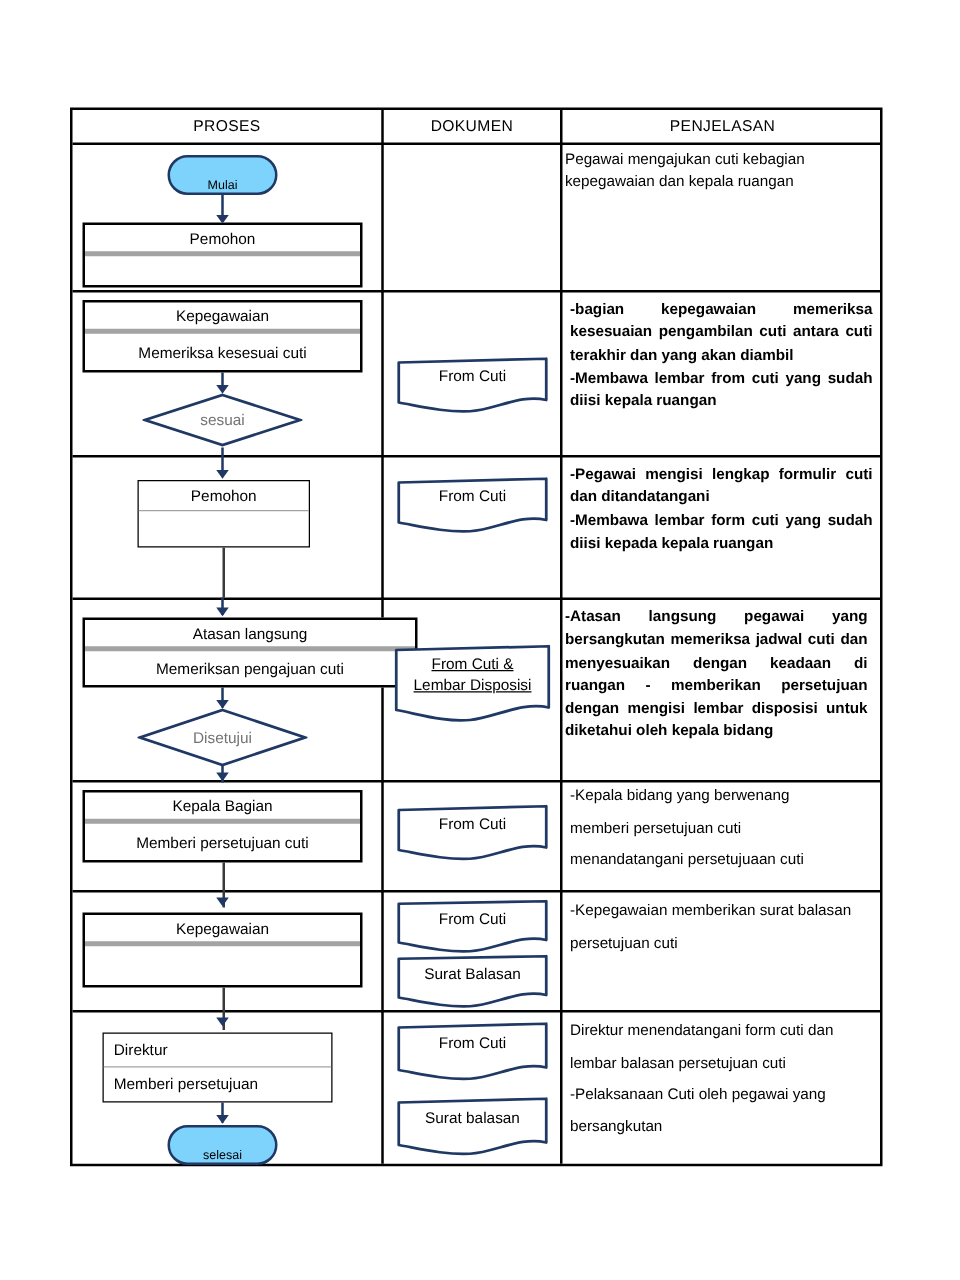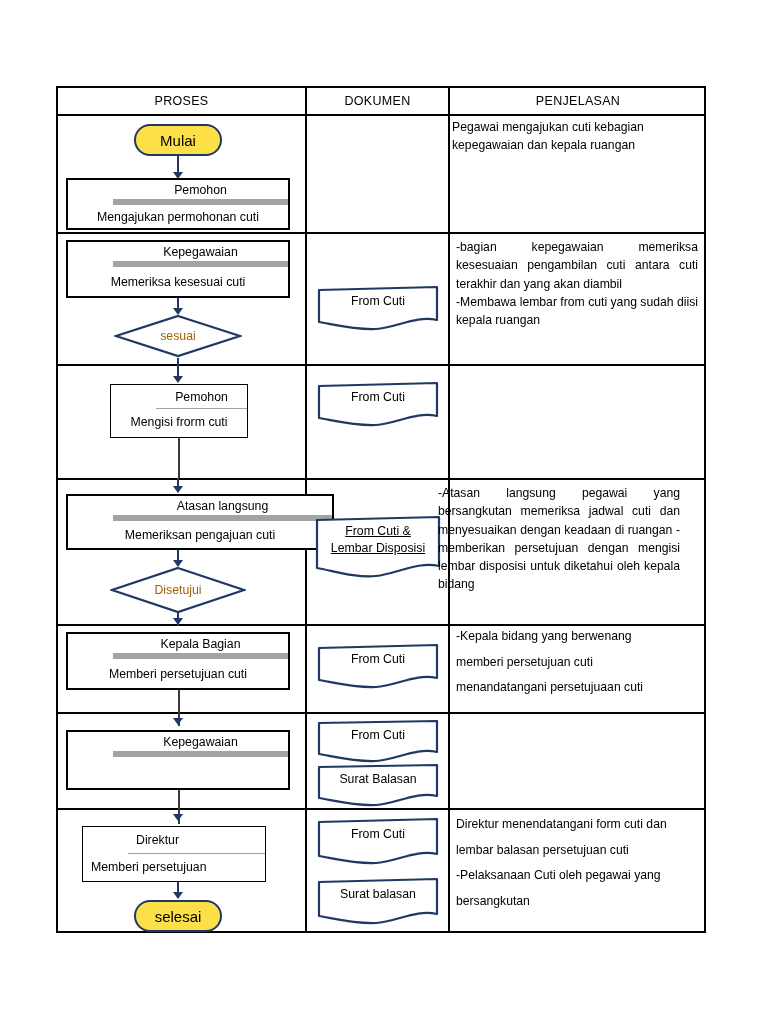--- a/index.html
+++ b/index.html
@@ -81,55 +81,54 @@
     font-size: 12.3px;
     color: #000;
     display: flex;
     align-items: center;
     justify-content: center;
     box-sizing: border-box;
     padding: 0 4px;
   }
   .proc-head {
     height: 25px;
-    border-bottom: 6px solid #a3a3a3;
-    margin-left: 45px;
+    border-bottom: 4px solid #a3a3a3;
   }
   .proc-body {
     height: 100%;
   }
   .proc-box.align-left .proc-head,
   .proc-box.align-left .proc-body {
     justify-content: flex-start;
     padding-left: 8px;
   }
   .proc-box.thin { border-width: 1.5px; }
   .proc-box.thin .proc-head { border-bottom-width: 1.5px; }
 
   
   .terminator {
     border: 2px solid #1F3864;
     border-radius: 16px;
-    background: #fde047;
+    background: #7dd3fc;
     display: flex;
-    align-items: center;
+    align-items: flex-end;
     justify-content: center;
-    font-size: 15px;
+    font-size: 10px;
   }
 
   
   .decision svg { display: block; }
   .decision .dec-label {
     position: absolute;
     left: 0; right: 0; top: 0; bottom: 0;
     display: flex;
     align-items: center;
     justify-content: center;
     font-size: 12.3px;
-    color: #a16207;
+    color: #737373;
     text-align: right;
   }
 
   
   .doc svg { display: block; }
   .doc .doc-label {
     position: absolute;
     left: 0; right: 0;
     top: 0;
     height: 74%;
@@ -160,21 +159,21 @@
 
   
   .expl {
     position: absolute;
     font-size: 12.2px;
     line-height: 1.5;
     color: #000;
     box-sizing: border-box;
     padding: 0 8px 0 6px;
   }
-  .expl.justify { text-align: justify; text-align-last: left; }
+  .expl.justify { text-align: justify; text-align-last: left; font-weight: bold; }
   .expl.loose { line-height: 2.1; }
 </style>
 </head>
 <body>
 
 <div class="page">
 
   <div class="flow-table">
 
     <div class="col-div d1"></div>
@@ -193,21 +192,20 @@
     <div class="row-div" style="top:720px;"></div>
 
     <div class="shape terminator" style="left:76px; top:36px; width:88px; height:32px;">
       <span>Mulai</span>
     </div>
     <div class="conn" style="left:119px; top:68px; height:18px;"></div>
     <div class="arrow-head" style="left:115px; top:84px;"></div>
 
     <div class="shape proc-box" style="left:8px; top:90px; width:224px; height:52px;">
       <div class="proc-head">Pemohon</div>
-      <div class="proc-body" style="height:23px;">Mengajukan permohonan cuti</div>
     </div>
 
     <div class="expl" style="left:388px; top:30px; width:256px;">Pegawai mengajukan cuti kebagian kepegawaian dan kepala ruangan</div>
 
     <div class="shape proc-box" style="left:8px; top:152px; width:224px; height:58px;">
       <div class="proc-head">Kepegawaian</div>
       <div class="proc-body" style="height:29px;border-radius:13px;">Memeriksa kesesuai cuti</div>
     </div>
     <div class="conn" style="left:119px; top:210px; height:14px;"></div>
     <div class="arrow-head" style="left:115px; top:220px;"></div>
@@ -226,31 +224,31 @@
       <span class="doc-label">From Cuti</span>
     </div>
 
     <div class="expl justify" style="left:392px; top:150px; width:256px;">-bagian kepegawaian memeriksa kesesuaian pengambilan cuti antara cuti terakhir dan yang akan diambil<br>-Membawa lembar from cuti yang sudah diisi kepala ruangan</div>
 
     <div class="conn" style="left:119px; top:270px; height:22px;"></div>
     <div class="arrow-head" style="left:115px; top:288px;"></div>
 
     <div class="shape proc-box thin" style="left:52px; top:296px; width:138px; height:54px;">
       <div class="proc-head" style="height:24px;">Pemohon</div>
-      <div class="proc-body" style="height:26px;">Mengisi frorm cuti</div>
     </div>
     <div class="conn black" style="left:120px; top:350px; height:40px;"></div>
 
     <div class="shape doc" style="left:258px; top:292px; width:124px; height:48px;">
       <svg width="124" height="48" viewBox="0 0 124 48">
         <path d="M3,6 L121,3 L121,36 C100,31 80,44 60,45 C40,46 20,41 3,38 Z" fill="#ffffff" stroke="#1F3864" stroke-width="2.2" stroke-linejoin="round"></path>
       </svg>
       <span class="doc-label">From Cuti</span>
     </div>
 
+    <div class="expl justify" style="left:392px; top:282px; width:256px;">-Pegawai mengisi lengkap formulir cuti dan ditandatangani<br>-Membawa lembar form cuti yang sudah diisi kepada kepala ruangan</div>
 
     <div class="conn" style="left:119px; top:390px; height:14px;"></div>
     <div class="arrow-head" style="left:115px; top:398px;"></div>
 
     <div class="shape proc-box" style="left:8px; top:406px; width:268px; height:56px;">
       <div class="proc-head">Atasan langsung</div>
       <div class="proc-body" style="height:27px;">Memeriksan pengajuan cuti</div>
     </div>
     <div class="conn" style="left:119px; top:462px; height:16px;"></div>
     <div class="arrow-head" style="left:115px; top:472px;"></div>
@@ -263,21 +261,21 @@
     </div>
     <div class="conn" style="left:119px; top:524px; height:14px;"></div>
 
     <div class="shape doc" style="left:256px; top:426px; width:128px; height:66px;">
       <svg width="128" height="66" viewBox="0 0 128 66">
         <path d="M3,6 L125,3 L125,52 C104,47 82,60 62,62 C42,64 20,57 3,54 Z" fill="#ffffff" stroke="#1F3864" stroke-width="2.2" stroke-linejoin="round"></path>
       </svg>
       <span class="doc-label" style="height:78%;text-decoration:underline;">From Cuti &amp;<br>Lembar Disposisi</span>
     </div>
 
-    <div class="expl justify" style="left:374px; top:396px; width:256px;">-Atasan langsung pegawai yang bersangkutan memeriksa jadwal cuti dan menyesuaikan dengan keadaan di ruangan - memberikan persetujuan dengan mengisi lembar disposisi untuk diketahui oleh kepala bidang</div>
+    <div class="expl justify" style="left:388px; top:396px; width:256px;">-Atasan langsung pegawai yang bersangkutan memeriksa jadwal cuti dan menyesuaikan dengan keadaan di ruangan - memberikan persetujuan dengan mengisi lembar disposisi untuk diketahui oleh kepala bidang</div>
 
     <div class="arrow-head" style="left:115px; top:530px;"></div>
 
     <div class="shape proc-box" style="left:8px; top:544px; width:224px; height:58px;">
       <div class="proc-head">Kepala Bagian</div>
       <div class="proc-body" style="height:29px;border-radius:12px;">Memberi persetujuan cuti</div>
     </div>
     <div class="conn black" style="left:120px; top:602px; height:36px;"></div>
 
     <div class="shape doc" style="left:258px; top:554px; width:124px; height:48px;">
@@ -302,20 +300,21 @@
       </svg>
       <span class="doc-label">From Cuti</span>
     </div>
     <div class="shape doc" style="left:258px; top:674px; width:124px; height:46px;">
       <svg width="124" height="46" viewBox="0 0 124 46">
         <path d="M3,5 L121,3 L121,34 C100,29 80,42 60,43 C40,44 20,39 3,36 Z" fill="#ffffff" stroke="#1F3864" stroke-width="2.2" stroke-linejoin="round"></path>
       </svg>
       <span class="doc-label">Surat Balasan</span>
     </div>
 
+    <div class="expl loose" style="left:392px; top:628px; width:256px;">-Kepegawaian memberikan surat balasan persetujuan cuti</div>
 
     <div class="arrow-head" style="left:115px; top:726px;"></div>
 
     <div class="shape proc-box thin align-left" style="left:24px; top:738px; width:184px; height:56px;">
       <div class="proc-head" style="height:27px;">Direktur</div>
       <div class="proc-body" style="height:26px;">Memberi persetujuan</div>
     </div>
     <div class="conn" style="left:119px; top:794px; height:16px;"></div>
     <div class="arrow-head" style="left:115px; top:804px;"></div>
 

